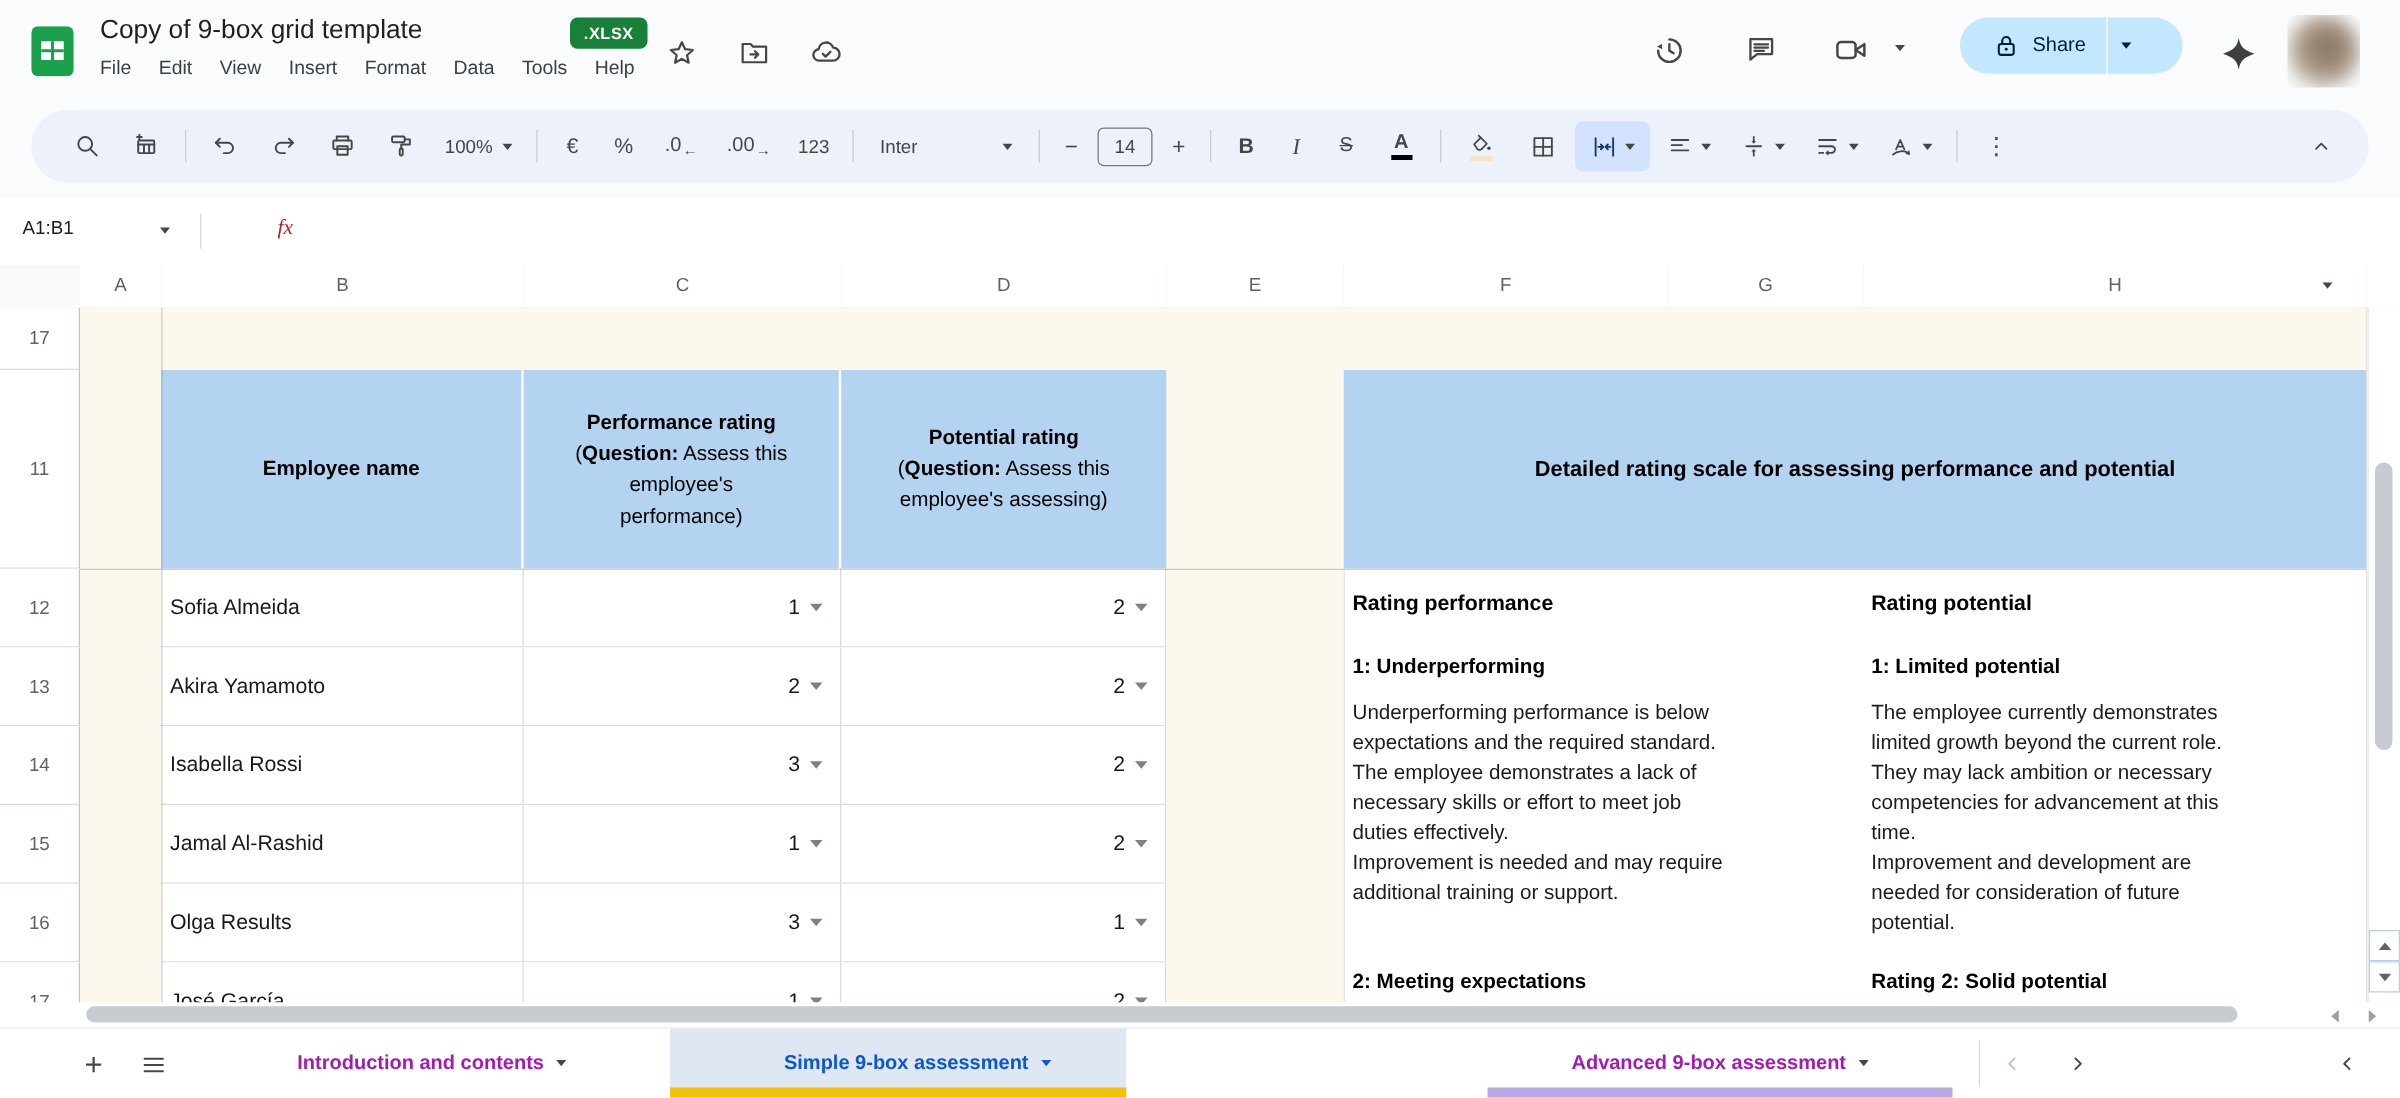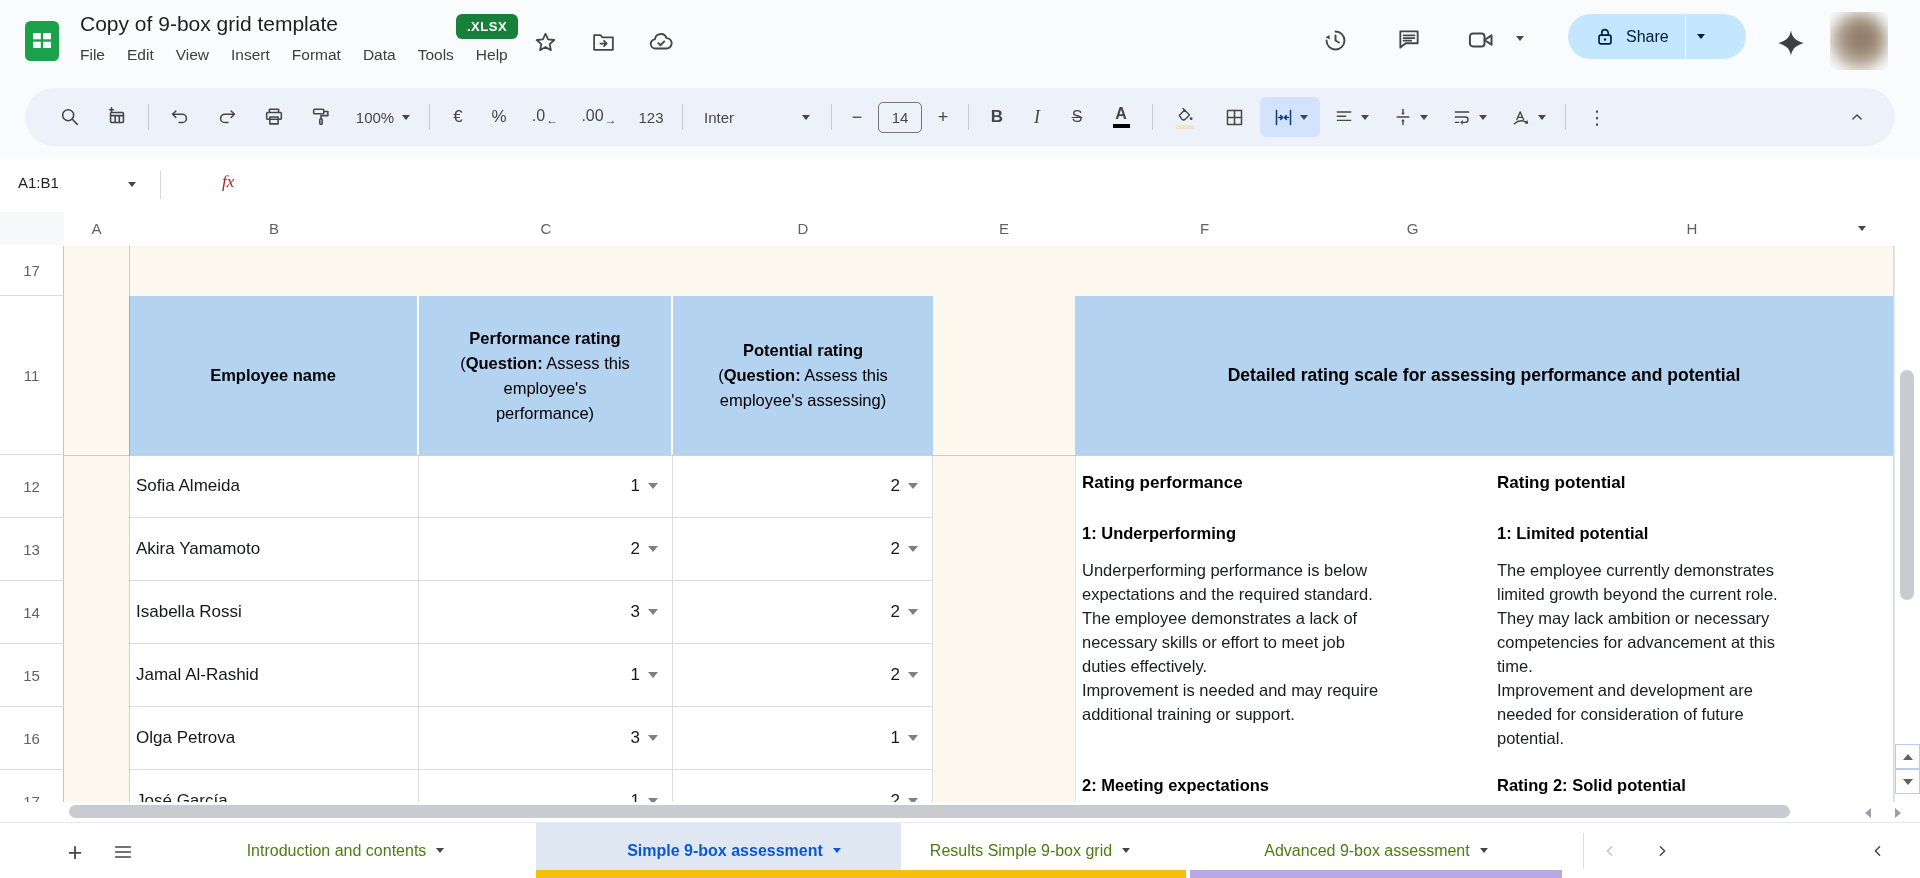--- a/index.html
+++ b/index.html
@@ -80,21 +80,21 @@
   .tri-dn{width:0;height:0;border-left:5px solid transparent;border-right:5px solid transparent;border-top:6px solid #5f6368;}
   .hscroll{position:absolute;left:0;top:802px;width:1920px;height:20px;background:#fff;}
   .hthumb{position:absolute;left:69px;top:3px;width:1721px;height:13px;background:#c8cbcf;border-radius:7px;}
   .hbtn{position:absolute;top:3px;width:24px;height:15px;display:flex;align-items:center;justify-content:center;}
   .tri-l{width:0;height:0;border-top:5px solid transparent;border-bottom:5px solid transparent;border-right:6px solid #9aa0a6;}
   .tri-r{width:0;height:0;border-top:5px solid transparent;border-bottom:5px solid transparent;border-left:6px solid #9aa0a6;}
   
   .tabbar{position:absolute;left:0;top:822px;width:1920px;height:56px;background:#fff;border-top:1px solid #e7e9ec;}
   .tb-btn{position:absolute;top:14px;width:30px;height:30px;display:flex;align-items:center;justify-content:center;color:#444746;}
   .plus{font-size:25px;line-height:1;}
-  .sheettab{position:absolute;top:0;height:55px;display:flex;align-items:center;justify-content:center;gap:10px;font-size:16px;font-weight:400;color:#4d7c0f;}
+  .sheettab{position:absolute;top:0;height:55px;display:flex;align-items:center;justify-content:center;gap:10px;font-size:16px;font-weight:700;color:#a21caf;}
   .sheettab .strip{position:absolute;left:0;bottom:0;width:100%;height:8px;}
   .sheettab.active{background:#dfe7f3;color:#0b57d0;font-weight:bold;}
   .sheettab.active .caret{border-top-color:#0b57d0;}
   .nav-ar{position:absolute;top:14px;width:28px;height:28px;display:flex;align-items:center;justify-content:center;}
   .tab-sep{position:absolute;left:1583px;top:10px;width:1px;height:36px;background:#dadce0;}
 </style>
 </head>
 <body>
 
 <div class="app">
@@ -423,21 +423,21 @@
       <div class="tc num">
           <span>1</span>
           <span class="dd"></span>
         </div>
       <div class="tc num d">
           <span>2</span>
           <span class="dd"></span>
         </div>
     </div>
     <div class="trow" style="top:461px;">
-      <div class="tc name">Olga Petrova</div>
+      <div class="tc name">Olga Results</div>
       <div class="tc num">
           <span>3</span>
           <span class="dd"></span>
         </div>
       <div class="tc num d">
           <span>1</span>
           <span class="dd"></span>
         </div>
     </div>
     <div class="trow" style="top:524px;">
@@ -514,25 +514,20 @@
     <div class="sheettab" style="left:155px;width:381px;">
       <span>Introduction and contents</span>
         <span class="caret"></span>
       <span class="strip"></span>
     </div>
     <div class="sheettab active" style="left:536px;width:334px;padding-left:31px;">
       <span>Simple 9-box assessment</span>
         <span class="caret"></span>
       <span class="strip" style="background: rgb(241, 193, 14);"></span>
     </div>
-    <div class="sheettab" style="left:874px;width:312px;">
-      <span>Results Simple 9-box grid</span>
-        <span class="caret"></span>
-      <span class="strip" style="background: rgb(241, 193, 14);"></span>
-    </div>
     <div class="sheettab" style="left:1190px;width:372px;">
       <span>Advanced 9-box assessment</span>
         <span class="caret"></span>
       <span class="strip" style="background: rgb(185, 168, 226);"></span>
     </div>
     <span class="tab-sep"></span>
     <div class="nav-ar" style="left:1596px;">
       <svg width="16" height="16" viewBox="0 0 24 24" style="stroke:#c0c3c6;fill:none;stroke-width:2.2;stroke-linecap:round;stroke-linejoin:round;">
           <path d="M14.5 5.5L8 12l6.5 6.5"></path>
         </svg>

